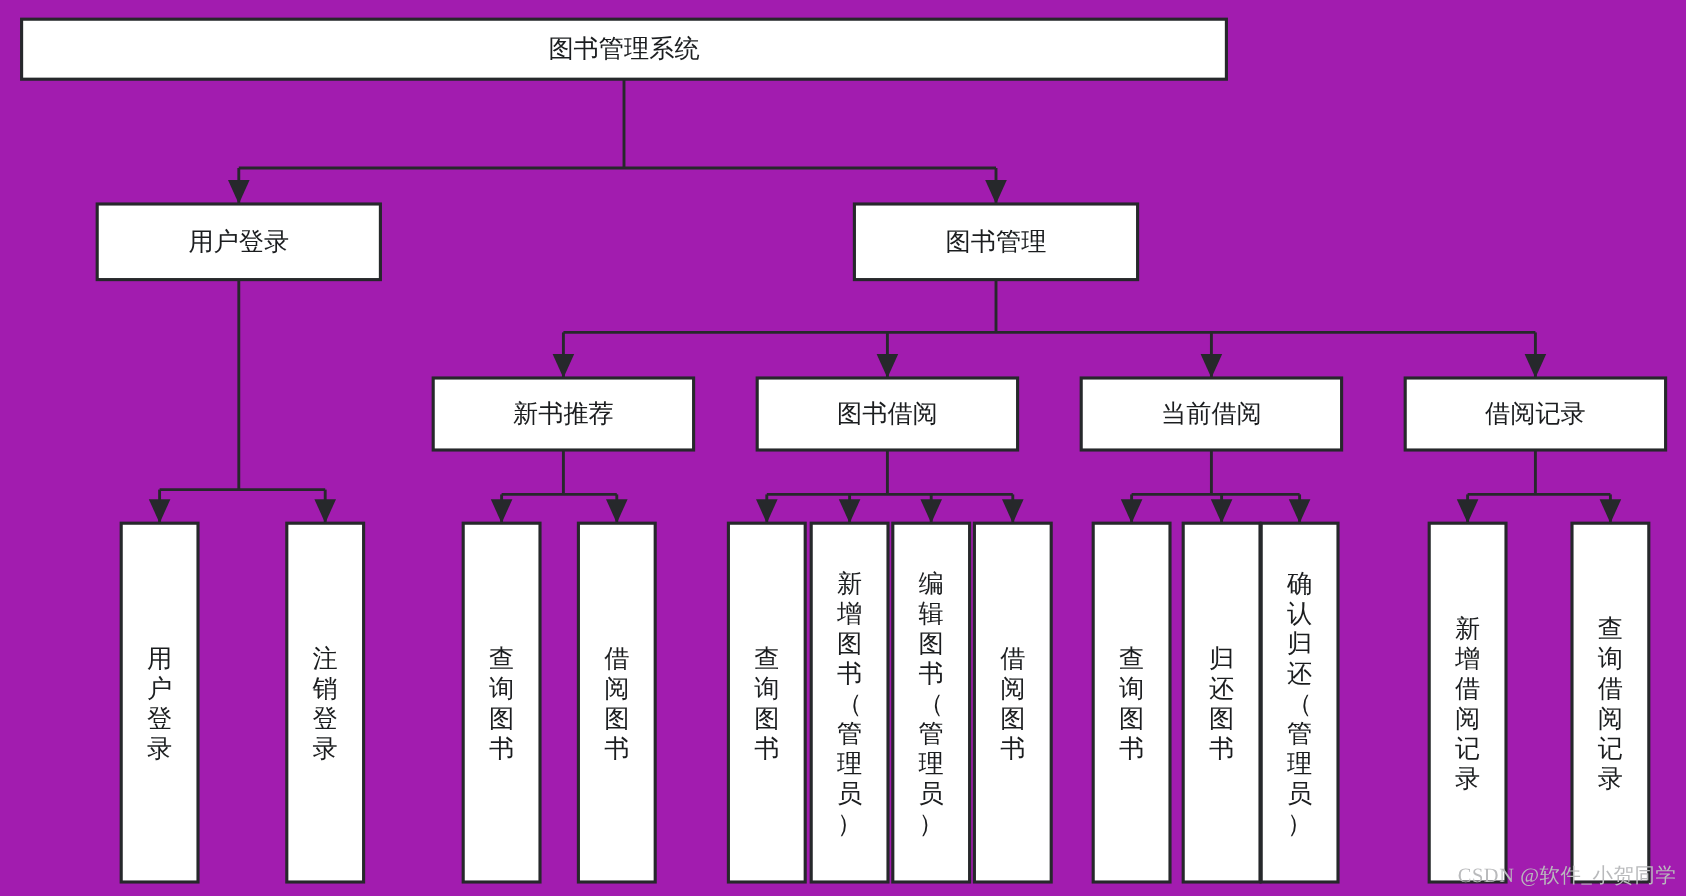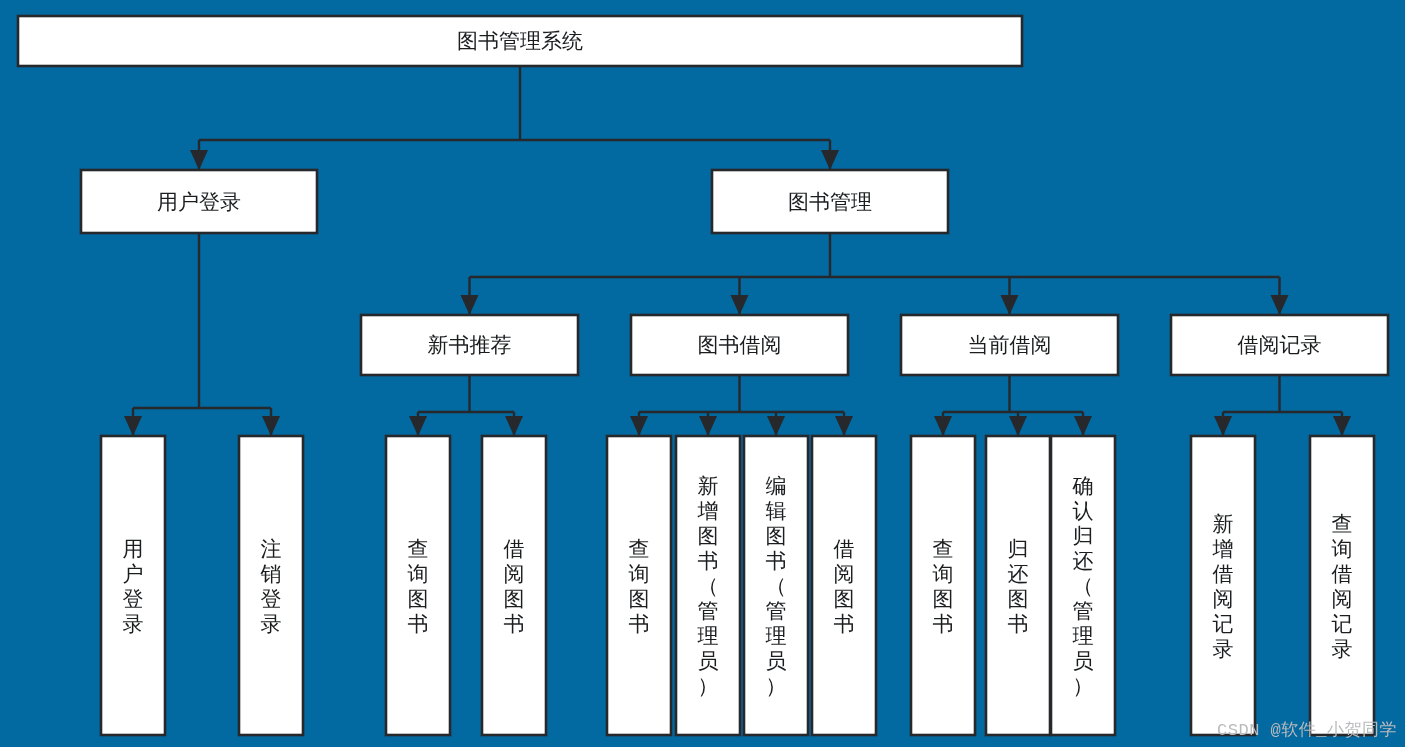--- a/index.html
+++ b/index.html
@@ -10,21 +10,21 @@
   body {
     width: 1405px;
     height: 747px;
     font-family: "DejaVu Sans", "Liberation Sans", sans-serif;
     overflow: hidden;
   }
   #diagram-root {
     position: relative;
     width: 1405px;
     height: 747px;
-    background: #0369a1;
+    background: #a21caf;
   }
   svg.flow {
     position: absolute;
     left: 0;
     top: 0;
     width: 1405px;
     height: 747px;
   }
   .node-rect {
     fill: #ffffff;
@@ -51,21 +51,21 @@
   .node-label-v {
     font-family: "DejaVu Sans", "Liberation Sans", sans-serif;
     font-size: 21px;
     fill: #1b1d1f;
     text-anchor: middle;
   }
   .watermark {
     position: absolute;
     right: 8px;
     bottom: 6px;
-    font-family: Liberation Mono, monospace;
+    font-family: Liberation Serif, serif;
     font-size: 17px;
     color: #b9babc;
     white-space: nowrap;
     letter-spacing: 0.5px;
     pointer-events: none;
   }
 </style>
 </head>
 <body>
 

